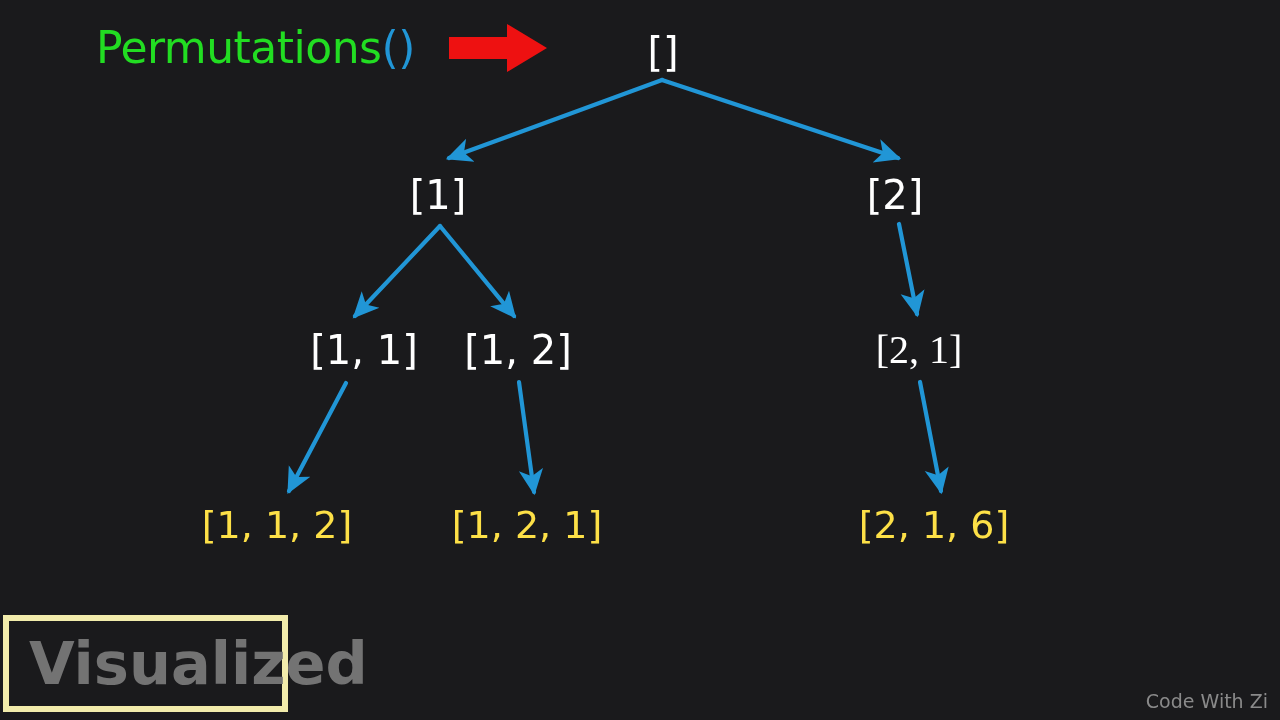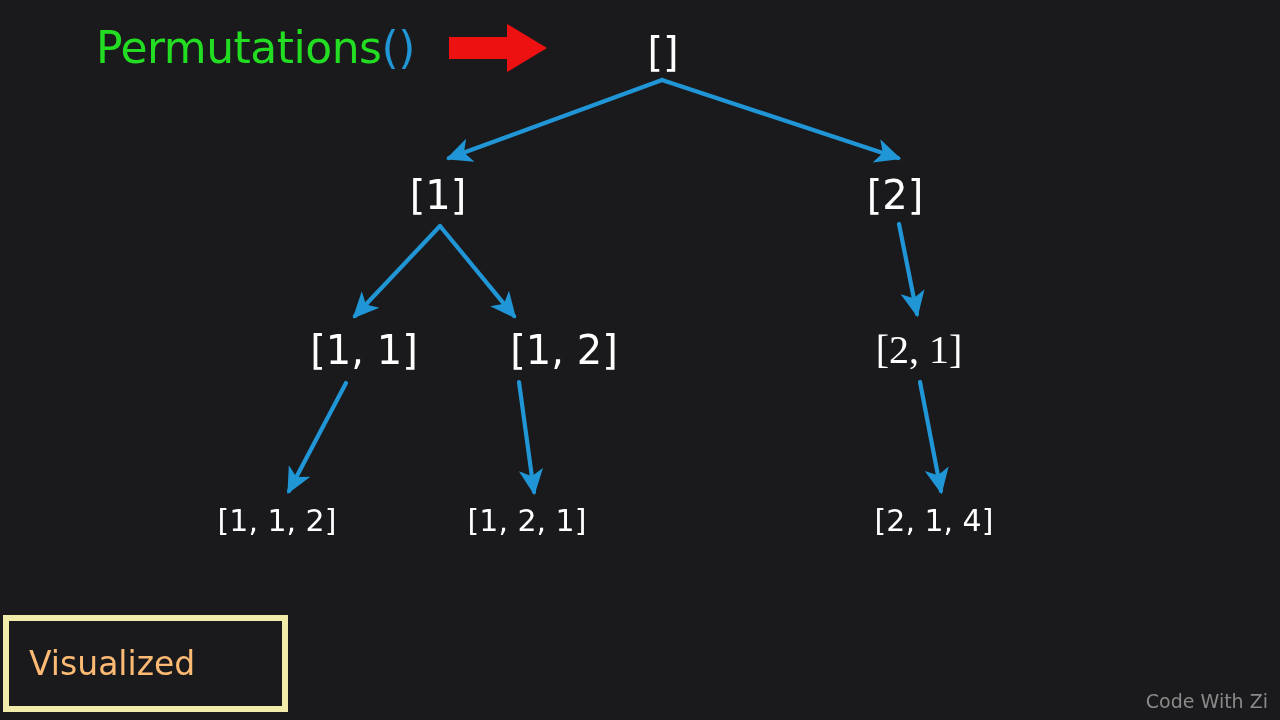--- a/index.html
+++ b/index.html
@@ -50,22 +50,22 @@
   }
   .node-root {
     color: #ffffff;
     font-size: 40px;
   }
   .node-white {
     color: #ffffff;
     font-size: 40px;
   }
   .node-leaf {
-    color: #ffffff;
-    font-size: 30px;
+    color: #fde047;
+    font-size: 38px;
   }
 
   
   #edges {
     position: absolute;
     left: 0;
     top: 0;
     width: 1280px;
     height: 720px;
     pointer-events: none;
@@ -79,24 +79,25 @@
     width: 285px;
     height: 97px;
     box-sizing: border-box;
     border: 6px solid #f2ecab;
     background: #1a1a1c;
     display: flex;
     align-items: center;
     padding-left: 20px;
   }
   #visualized-label {
-    color: #fdba74;
-    font-size: 33px;
+    color: #737373;
+    font-size: 59px;
     line-height: 1;
     white-space: pre;
+    font-weight: bold;
   }
 
   
   #watermark {
     position: absolute;
     right: 12px;
     bottom: 8px;
     color: #8a8a8a;
     font-size: 19px;
     white-space: pre;
@@ -142,26 +143,26 @@
       <line x1="920" y1="382" x2="941" y2="491"></line>
     </g>
   </svg>
 
   <div class="node node-root" style="left:663px; top:32px;">[]</div>
 
   <div class="node node-white" style="left:438px; top:175px;">[1]</div>
   <div class="node node-white" style="left:895px; top:175px;">[2]</div>
 
   <div class="node node-white" style="left:364px; top:330px;">[1, 1]</div>
-  <div class="node node-white" style="left:518px; top:330px;margin-left:46px;">[1, 2]</div>
+  <div class="node node-white" style="left:518px; top:330px;">[1, 2]</div>
   <div class="node node-white" style="left:919px; top:330px;font-family:Liberation Serif, serif;">[2, 1]</div>
 
   <div class="node node-leaf" style="left:277px; top:506px;">[1, 1, 2]</div>
   <div class="node node-leaf" style="left:527px; top:506px;">[1, 2, 1]</div>
-  <div class="node node-leaf" style="left:934px; top:506px;">[2, 1, 4]</div>
+  <div class="node node-leaf" style="left:934px; top:506px;">[2, 1, 6]</div>
 
   <div id="visualized-badge">
     <span id="visualized-label">Visualized</span>
   </div>
 
   <div id="watermark">Code With Zi</div>
 
 </div>
 
 </body></html>

